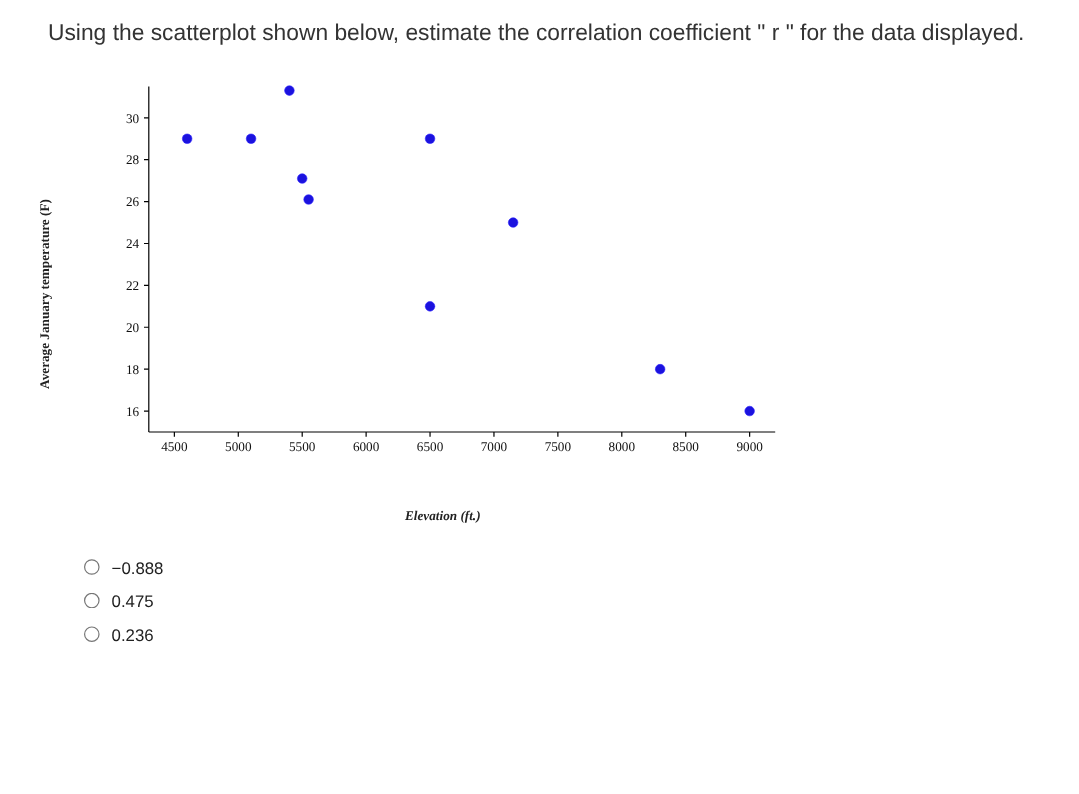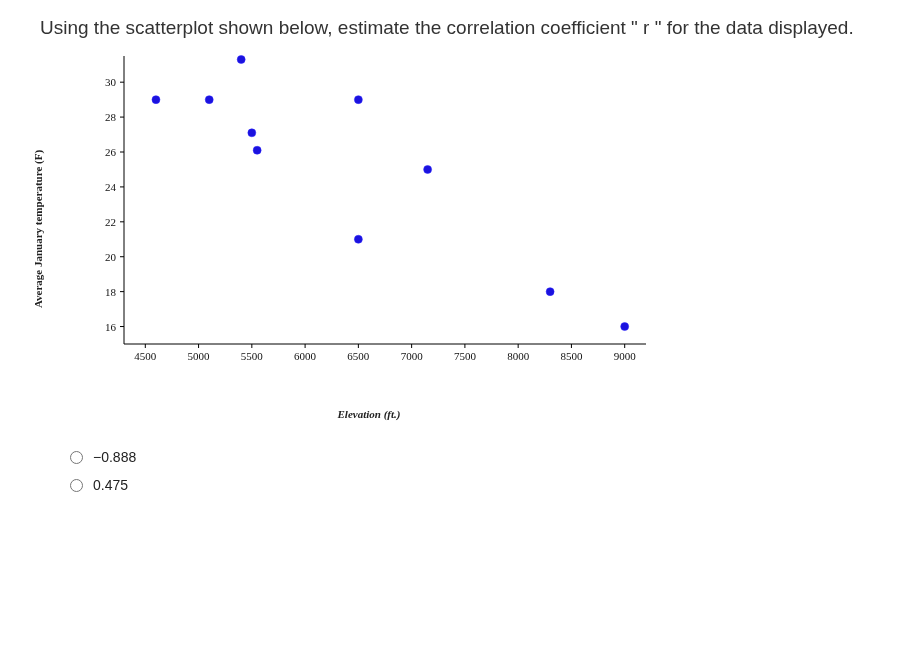--- a/index.html
+++ b/index.html
@@ -12,21 +12,21 @@
     color: #222;
   }
   .page {
     padding: 14px 24px 10px 40px;
     box-sizing: border-box;
   }
   .question {
     font-size: 19px;
     line-height: 1.45;
     color: #333;
-    margin-bottom: 2px;
+    margin-bottom: 18px;
     max-width: 830px;
   }
   .chart-wrap {
     position: relative;
     margin-left: 4px;
     width: 650px;
     height: 370px;
   }
   .ylabel {
     position: absolute;
@@ -70,21 +70,21 @@
     fill: #1b12de;
     stroke: #2b22ff;
     stroke-width: 0.5;
   }
   .options {
     margin-top: 36px;
     margin-left: 30px;
   }
   .option {
     display: flex;
-    align-items: flex-end;
+    align-items: flex-start;
     gap: 10px;
     font-size: 14px;
     line-height: 1;
     margin-bottom: 14px;
     color: #222;
     cursor: pointer;
   }
   .option input[type=radio] {
     width: 13px;
     height: 13px;
@@ -158,15 +158,19 @@
 
   <div class="options">
     <label class="option">
       <input type="radio" name="answer" style="">
       <span>−0.888</span>
     </label>
     <label class="option">
       <input type="radio" name="answer" style="">
       <span>0.475</span>
     </label>
+    <label class="option">
+      <input type="radio" name="answer" style="">
+      <span>0.236</span>
+    </label>
   </div>
 
 </div>
 
 </body></html>

